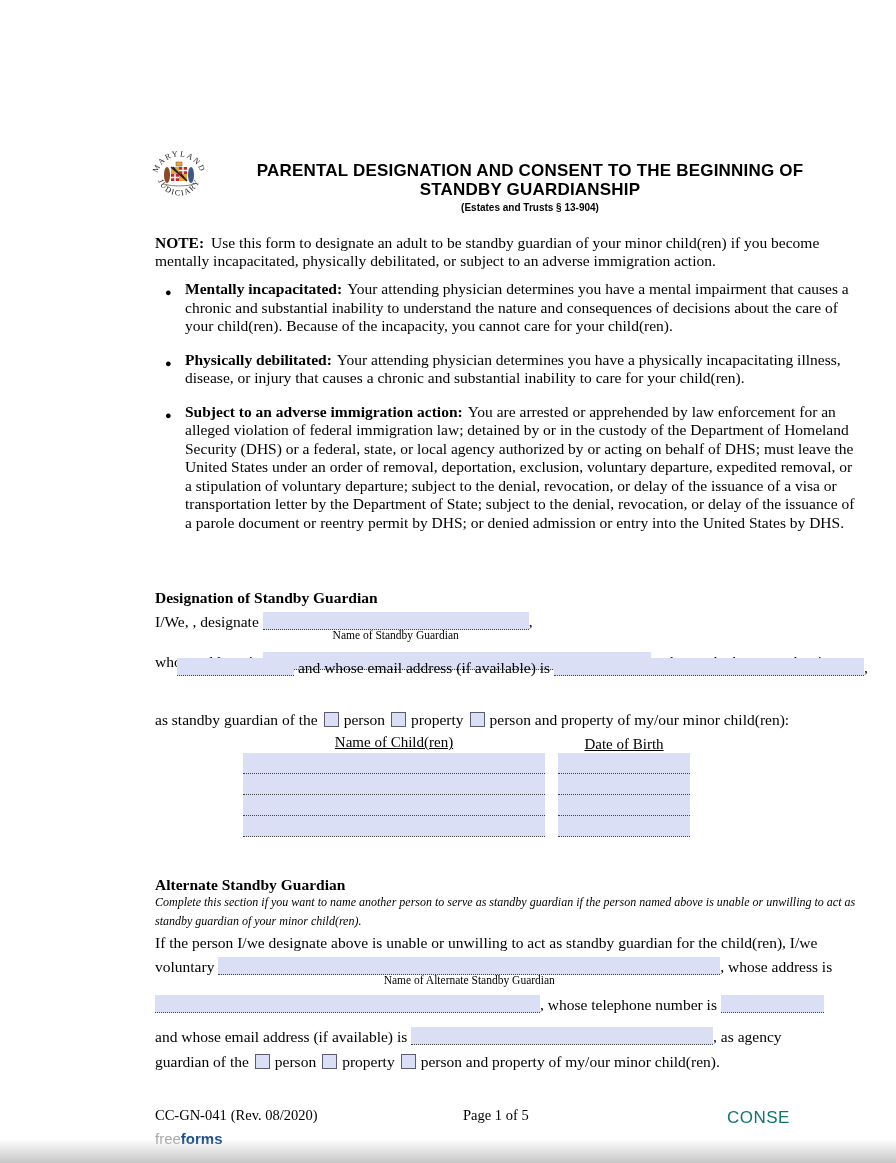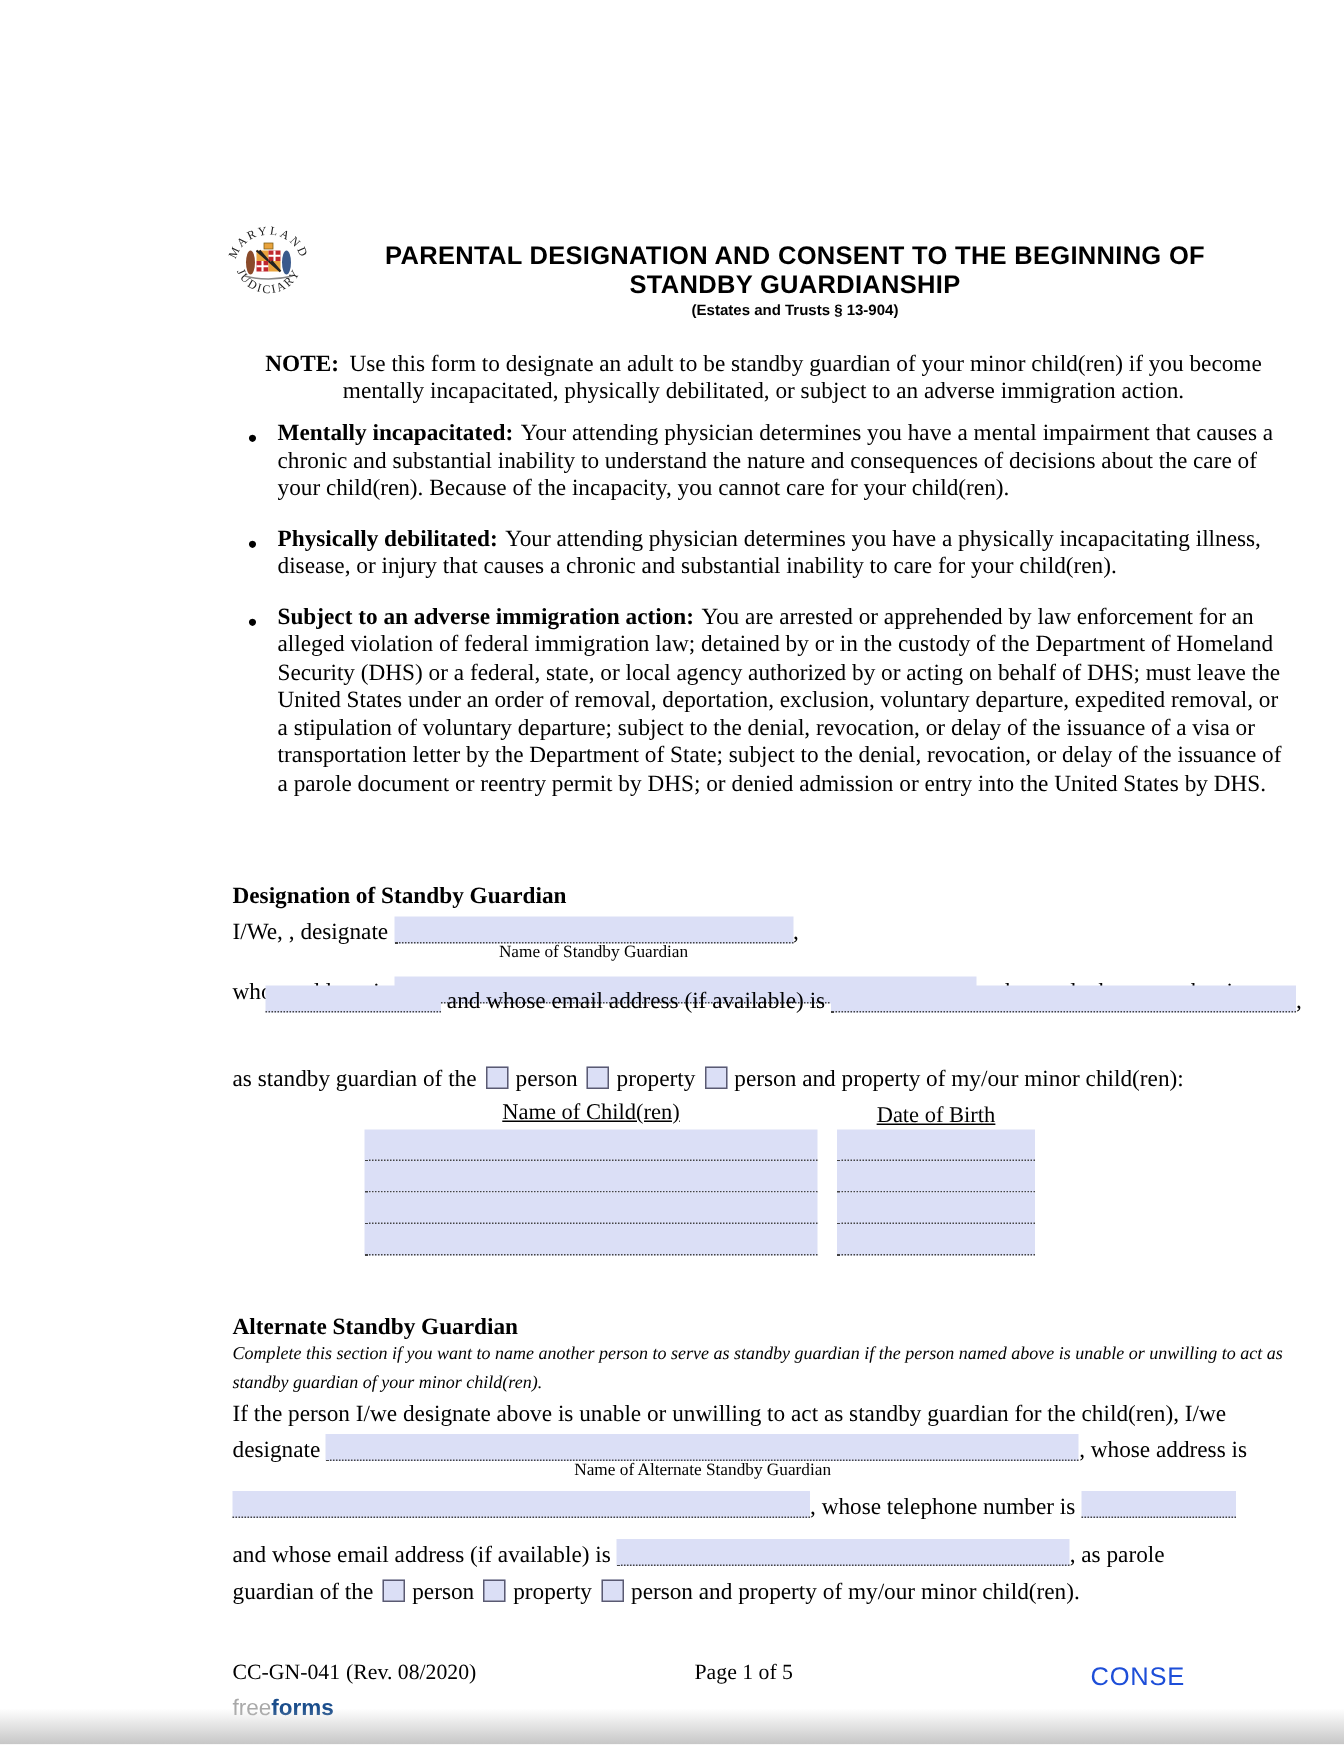--- a/index.html
+++ b/index.html
@@ -5,21 +5,21 @@
   html,body{margin:0;padding:0;background:#fff;}
   .page{position:relative;width:896px;height:1163px;background:#ffffff;overflow:hidden;
         font-family:"Liberation Serif",serif;color:#000;}
   .abs{position:absolute;}
   
   .title-block{position:absolute;top:161px;left:220px;width:620px;text-align:center;
                font-family:"Liberation Sans",sans-serif;font-weight:bold;}
   .title-main{font-size:17px;line-height:19px;letter-spacing:0.2px;}
   .title-sub{font-size:10px;margin-top:3px;}
   
-  .note{position:absolute;left:155px;top:234px;width:708px;font-size:15.5px;line-height:18px;text-align:center;}
+  .note{position:absolute;left:155px;top:234px;width:708px;font-size:15.5px;line-height:18px;}
   .note-label{font-weight:bold;margin-right:7px;}
   .bullets{position:absolute;left:155px;top:280px;width:706px;}
   .bullet-item{position:relative;padding-left:30px;margin-bottom:15px;font-size:15.5px;line-height:18.5px;}
   .bullet-dot{position:absolute;left:10px;top:3px;font-size:11px;}
   .bullet-label{font-weight:bold;margin-right:5px;}
   
   .sec-heading{position:absolute;left:155px;font-size:15.5px;font-weight:bold;}
   .instr{position:absolute;left:155px;width:708px;font-size:12px;line-height:18.5px;font-style:italic;}
   
   .fline{position:absolute;left:155px;width:720px;font-size:15.5px;line-height:21px;white-space:nowrap;}
@@ -33,21 +33,21 @@
   
   .tbl-header{position:absolute;font-size:15px;text-align:center;text-decoration:underline;}
   .tbl-col{position:absolute;}
   .tbl-row{height:21px;background:#dbdff6;border-bottom:1px dotted #444;box-sizing:border-box;}
   
   .footer-left{position:absolute;left:155px;top:1107px;font-size:14.5px;}
   .footer-left .num{font-weight:normal;}
   .footer-left .rev{margin-left:4px;}
   .footer-center{position:absolute;left:463px;top:1107px;font-size:14.5px;}
   .watermark{position:absolute;left:727px;top:1108px;font-family:"Liberation Sans",sans-serif;
-             font-size:17px;letter-spacing:0.5px;color:#1d4ed8;}
+             font-size:17px;letter-spacing:0.5px;color:#0f766e;}
   .brand{position:absolute;left:155px;top:1130px;font-family:"Liberation Sans",sans-serif;
          font-size:15px;font-weight:bold;}
   .brand .free{color:#a9a9a9;font-weight:normal;}
   .brand .forms{color:#1b4e8c;}
   .bottom-shade{position:absolute;left:0;right:0;bottom:0;height:24px;
                 background:linear-gradient(rgba(255,255,255,0),#c6c6c6);}
 </style>
 </head>
 <body>
 
@@ -148,32 +148,32 @@
   </div>
 
   <div class="sec-heading" style="top:876px;">Alternate Standby Guardian</div>
   <div class="instr" style="top:893px;">Complete this section if you want to name another person to serve as standby guardian if the person named above is unable or unwilling to act as standby guardian of your minor child(ren).</div>
 
   <div class="fline" style="top:932px;">
     <span>If the person I/we designate above is unable or unwilling to act as standby guardian for the child(ren), I/we</span>
   </div>
 
   <div class="fline" style="top:956px;">
-    <span>designate</span>
+    <span>voluntary</span>
     <span class="fieldwrap"><span class="field" style="width:502px;"></span><span class="caption">Name of Alternate Standby Guardian</span></span><span>, whose address is</span>
   </div>
 
   <div class="fline" style="top:994px;">
     <span class="field" style="width:385px;"></span><span>, whose telephone number is</span>
     <span class="field" style="width:103px;"></span>
   </div>
 
   <div class="fline" style="top:1026px;">
     <span>and whose email address (if available) is</span>
-    <span class="field" style="width:302px;"></span><span>, as parole</span>
+    <span class="field" style="width:302px;"></span><span>, as agency</span>
   </div>
 
   <div class="fline" style="top:1051px;">
     <span>guardian of the</span><span class="checkbox"></span><span>person</span><span class="checkbox"></span><span>property</span><span class="checkbox"></span><span>person and property of my/our minor child(ren).</span>
   </div>
 
   <div class="footer-left">
     <span class="num">CC-GN-041</span><span class="rev">(Rev. 08/2020)</span>
   </div>
   <div class="footer-center">Page 1 of 5</div>

